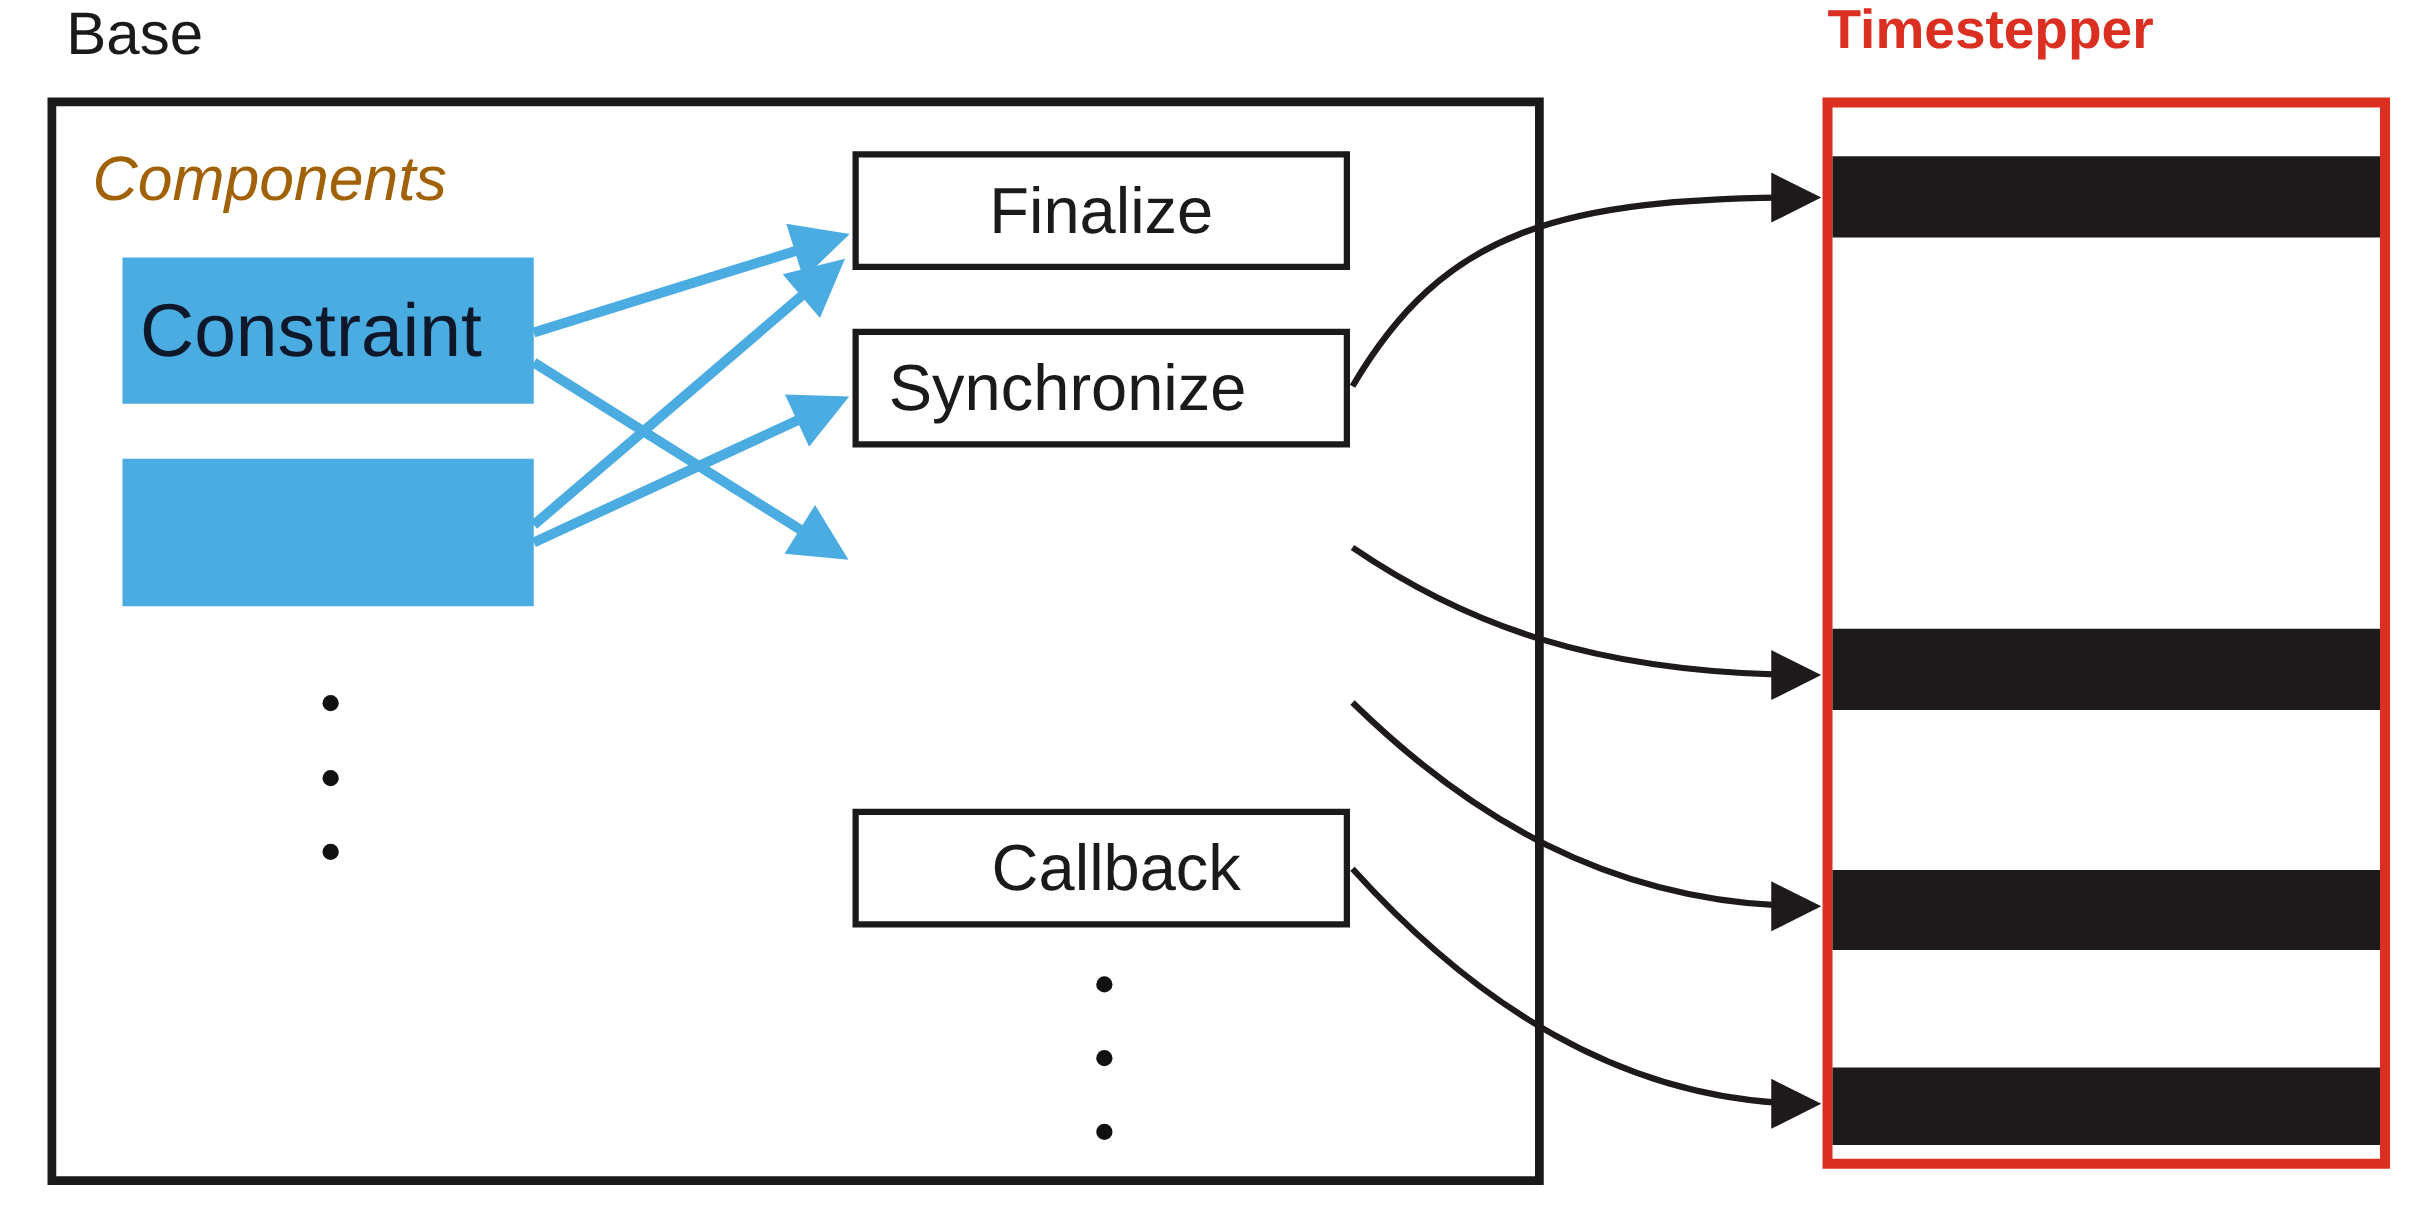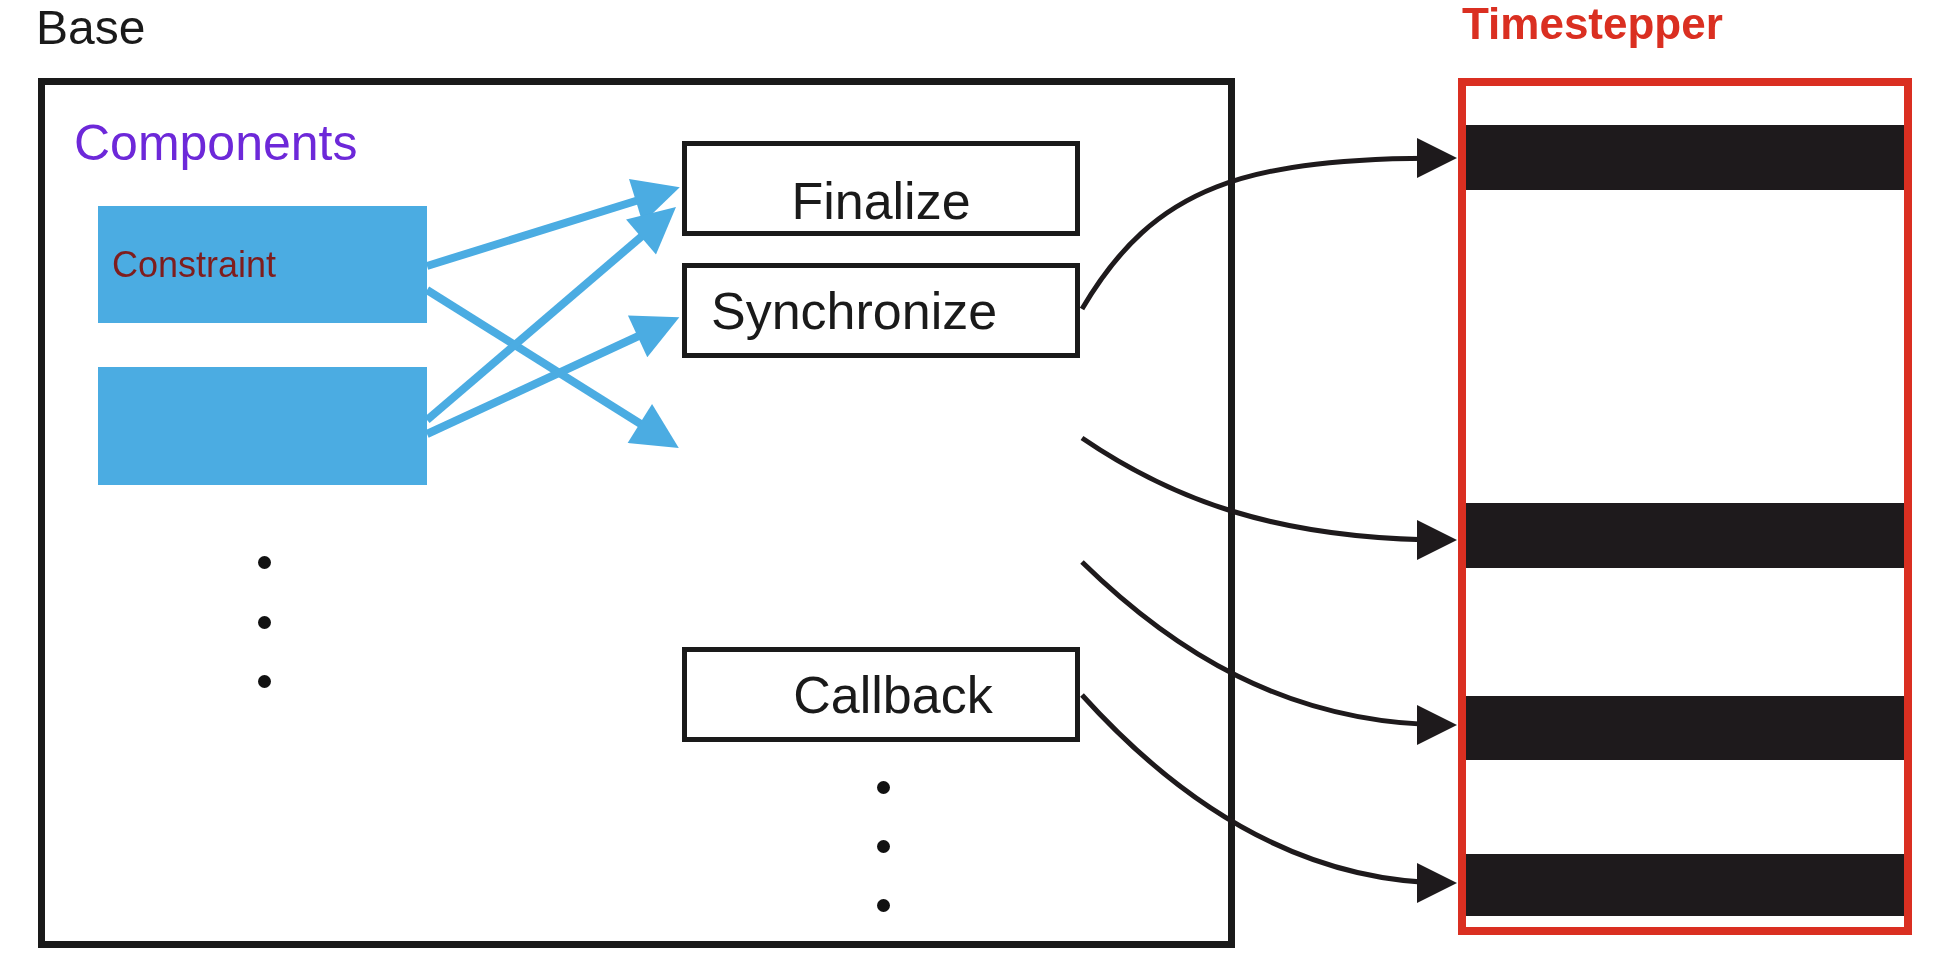--- a/index.html
+++ b/index.html
@@ -8,26 +8,26 @@
     width: 1948px;
     height: 964px;
     background: #ffffff;
     font-family: "Liberation Sans", sans-serif;
     overflow: hidden;
   }
   .abs { position: absolute; }
 
   
   .base-title {
-    left: 36px; top: 2px;
+    left: 53px; top: 2px;
     font-size: 48px; color: #1a1a1a; line-height: 1.1;
   }
   .components-title {
     left: 74px; top: 116px;
-    font-size: 50px; color: #6d28d9; line-height: 1.1;
+    font-size: 50px; color: #a16207; line-height: 1.1; font-style: italic;
   }
   .timestepper-title {
     left: 1462px; top: 0px;
     font-size: 44px; font-weight: bold; color: #da2f21; line-height: 1.1;
   }
 
   
   .base-box {
     left: 38px; top: 78px; width: 1197px; height: 870px;
     border: 7px solid #1a1a1a; box-sizing: border-box; background: transparent;
@@ -43,34 +43,34 @@
   .slot-2 { top: 417px; height: 65px; }
   .slot-3 { top: 610px; height: 64px; }
   .slot-4 { top: 768px; height: 62px; }
 
   
   .component-box {
     left: 98px; width: 329px; height: 118px;
     background: #4bace2;
     display: flex; align-items: center;
     box-sizing: border-box; padding-left: 14px;
-    font-size: 36px; color: #7f1d1d;
+    font-size: 60px; color: #0f172a;
   }
   .component-1 { top: 206px; height: 117px; }
   .component-2 { top: 367px; }
 
   
   .method-box {
     left: 682px; width: 398px; height: 95px;
     border: 5px solid #1a1a1a; box-sizing: border-box; background: #ffffff;
     display: flex; align-items: center;
     font-size: 52px; color: #1a1a1a;
     padding-left: 24px;
   }
-  .method-finalize   { top: 141px; justify-content: center; padding-left: 0; align-items: flex-end; }
+  .method-finalize   { top: 121px; justify-content: center; padding-left: 0; }
   .method-sync       { top: 263px; }
   .method-constrain1 { top: 392px; }
   .method-constrain2 { top: 518px; }
   .method-callback   { top: 647px; justify-content: center; }
 
   
   .v-ellipsis {
     display: flex; flex-direction: column; justify-content: space-between;
     width: 13px; height: 132px;
   }

